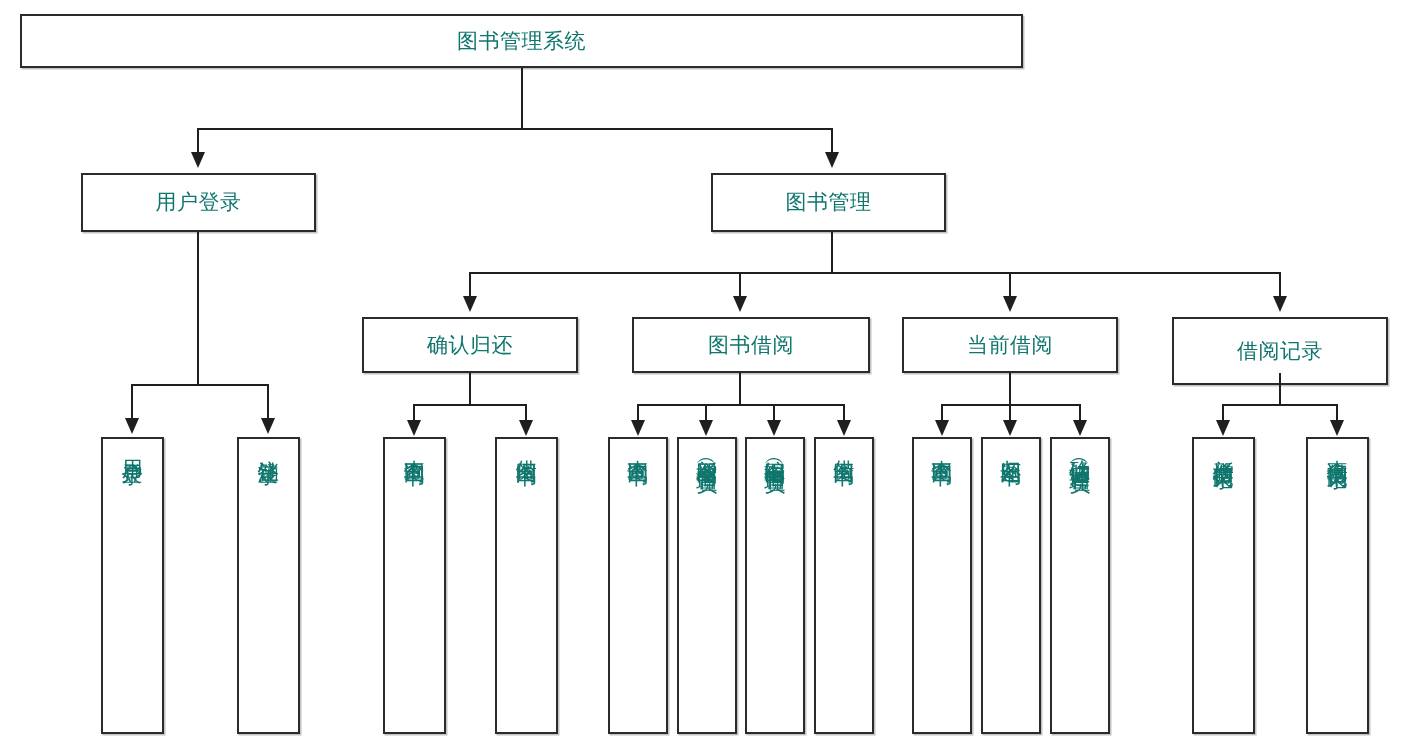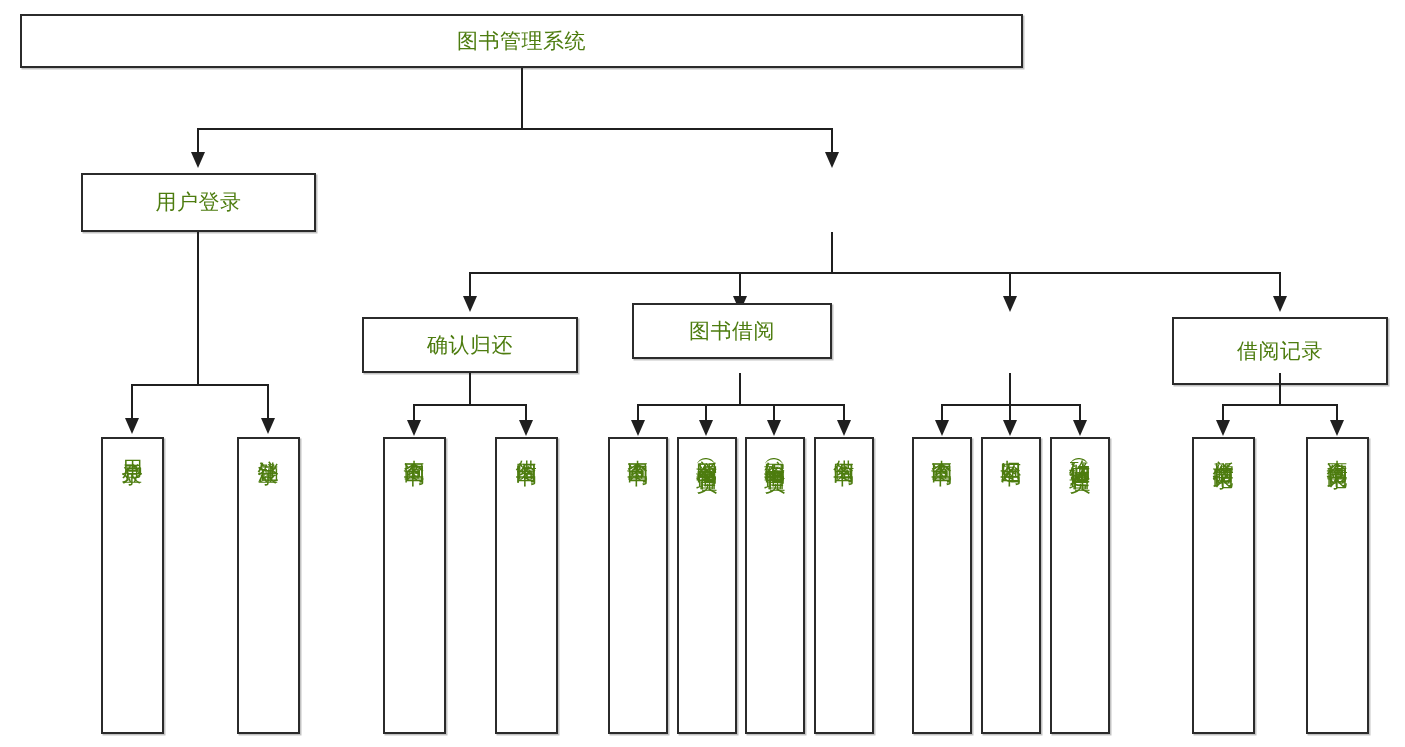--- a/index.html
+++ b/index.html
@@ -21,21 +21,21 @@
   
   .node {
     position: absolute;
     box-sizing: border-box;
     background: #ffffff;
     border: 2px solid #2b2b2b;
     box-shadow: 1.5px 1.5px 0 rgba(120,120,120,0.45);
     display: flex;
     align-items: center;
     justify-content: center;
-    color: #4d7c0f;
+    color: #0f766e;
   }
   .node .label {
     font-size: 21px;
     line-height: 1.18;
     letter-spacing: 0.5px;
     white-space: nowrap;
     text-align: center;
   }
   
   .node.h .label {
@@ -102,20 +102,23 @@
 
   <div class="vline" style="left:197px; top:128px; width:2px; height:26px;"></div>
   <div class="arrow" style="left:191px; top:152px;"></div>
   <div class="vline" style="left:831px; top:128px; width:2px; height:26px;"></div>
   <div class="arrow" style="left:825px; top:152px;"></div>
 
   <div class="node h" style="left:81px; top:173px; width:235px; height:59px;">
     <span class="label">用户登录</span>
   </div>
 
+  <div class="node h" style="left:711px; top:173px; width:235px; height:59px;">
+    <span class="label">图书管理</span>
+  </div>
 
   <div class="vline" style="left:197px; top:232px; width:2px; height:152px;"></div>
   <div class="hline" style="left:131px; top:384px; width:138px; height:2px;"></div>
   <div class="vline" style="left:131px; top:384px; width:2px; height:36px;"></div>
   <div class="arrow" style="left:125px; top:418px;"></div>
   <div class="vline" style="left:267px; top:384px; width:2px; height:36px;"></div>
   <div class="arrow" style="left:261px; top:418px;"></div>
 
   <div class="vline" style="left:831px; top:232px; width:2px; height:40px;"></div>
   <div class="hline" style="left:469px; top:272px; width:812px; height:2px;"></div>
@@ -124,22 +127,25 @@
   <div class="vline" style="left:739px; top:272px; width:2px; height:26px;"></div>
   <div class="arrow" style="left:733px; top:296px;"></div>
   <div class="vline" style="left:1009px; top:272px; width:2px; height:26px;"></div>
   <div class="arrow" style="left:1003px; top:296px;"></div>
   <div class="vline" style="left:1279px; top:272px; width:2px; height:26px;"></div>
   <div class="arrow" style="left:1273px; top:296px;"></div>
 
   <div class="node h" style="left:362px; top:317px; width:216px; height:56px;">
     <span class="label">确认归还</span>
   </div>
-  <div class="node h" style="left:632px; top:303px; width:200px; height:56px;">
+  <div class="node h" style="left:632px; top:317px; width:238px; height:56px;">
     <span class="label">图书借阅</span>
+  </div>
+  <div class="node h" style="left:902px; top:317px; width:216px; height:56px;">
+    <span class="label">当前借阅</span>
   </div>
   <div class="node h" style="left:1172px; top:317px; width:216px; height:68px;">
     <span class="label">借阅记录</span>
   </div>
 
   <div class="vline" style="left:469px; top:373px; width:2px; height:31px;"></div>
   <div class="hline" style="left:413px; top:404px; width:114px; height:2px;"></div>
   <div class="vline" style="left:413px; top:404px; width:2px; height:18px;"></div>
   <div class="arrow" style="left:407px; top:420px;"></div>
   <div class="vline" style="left:525px; top:404px; width:2px; height:18px;"></div>

